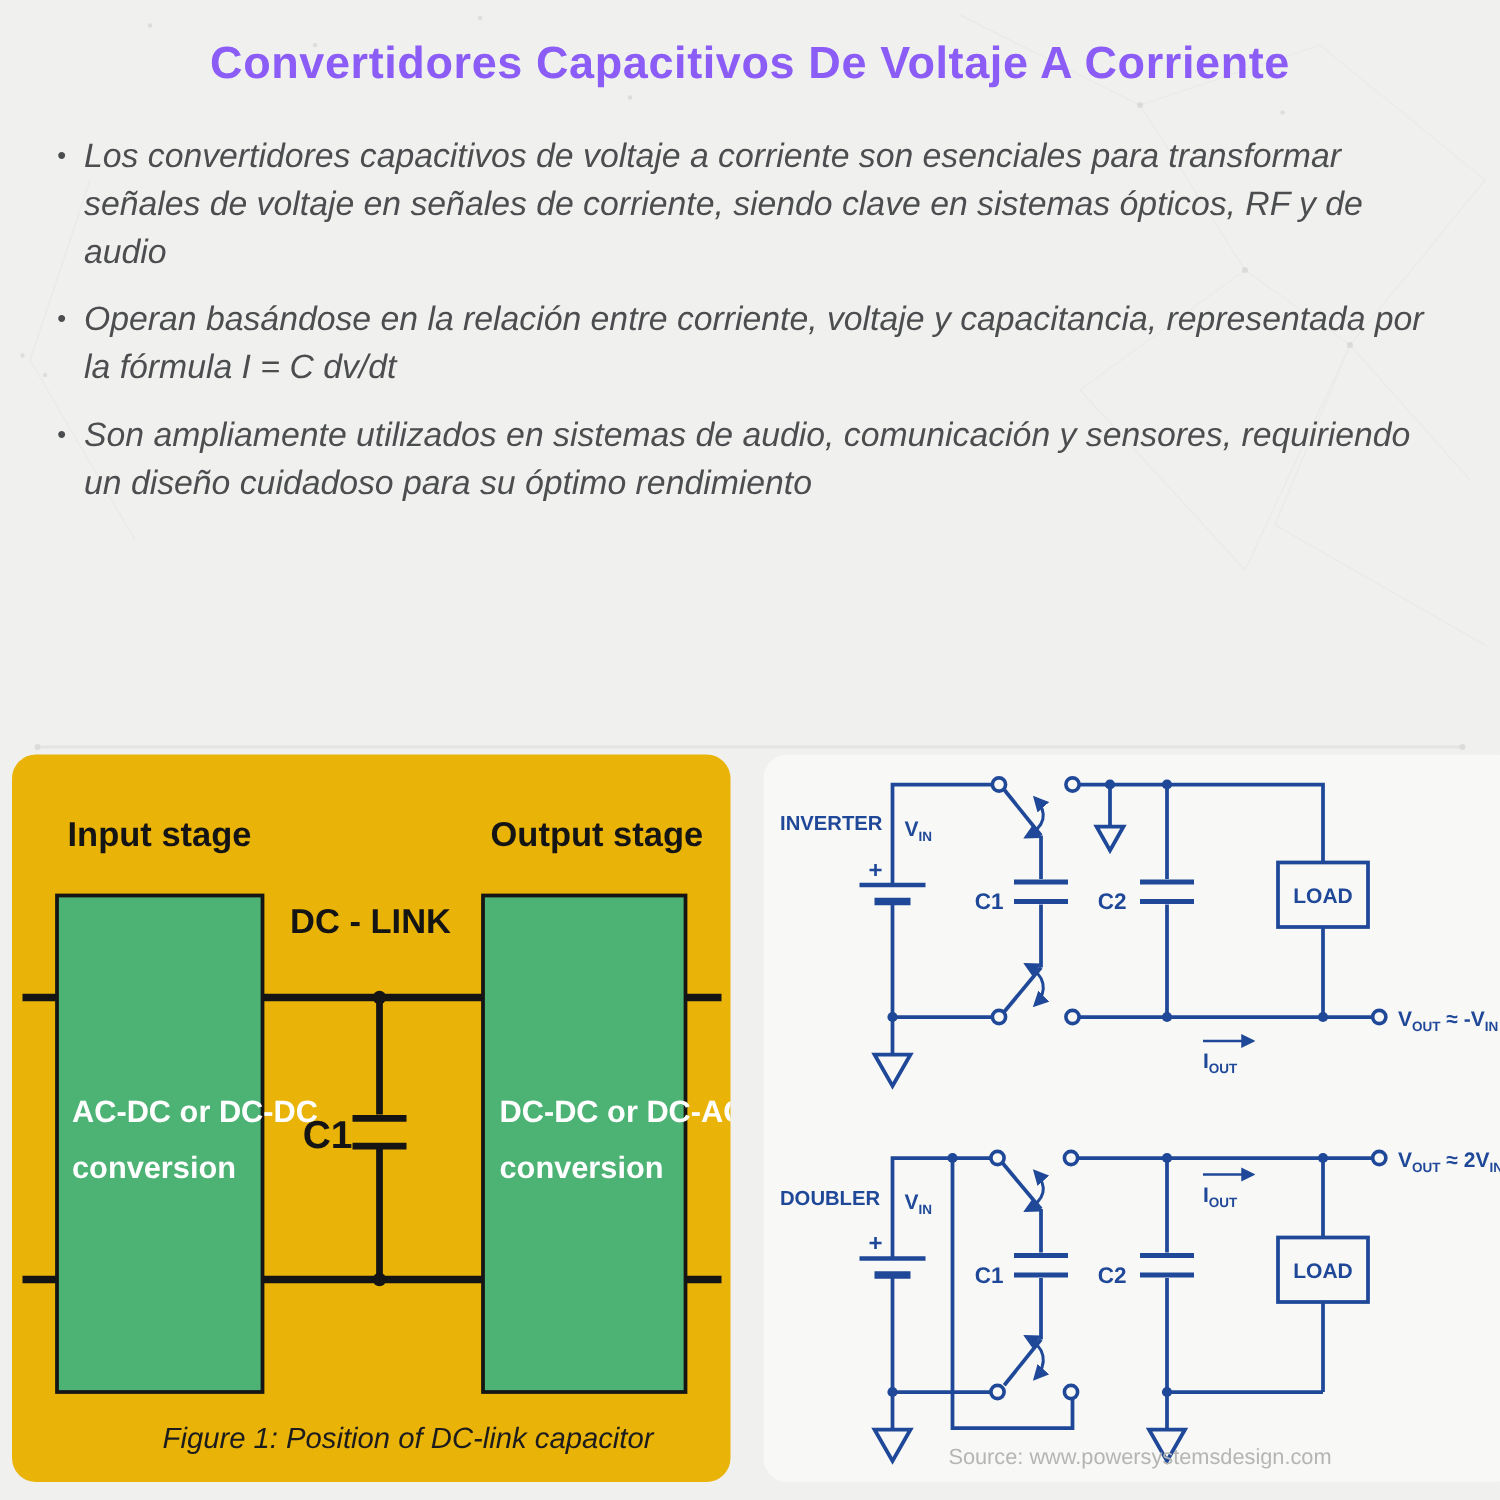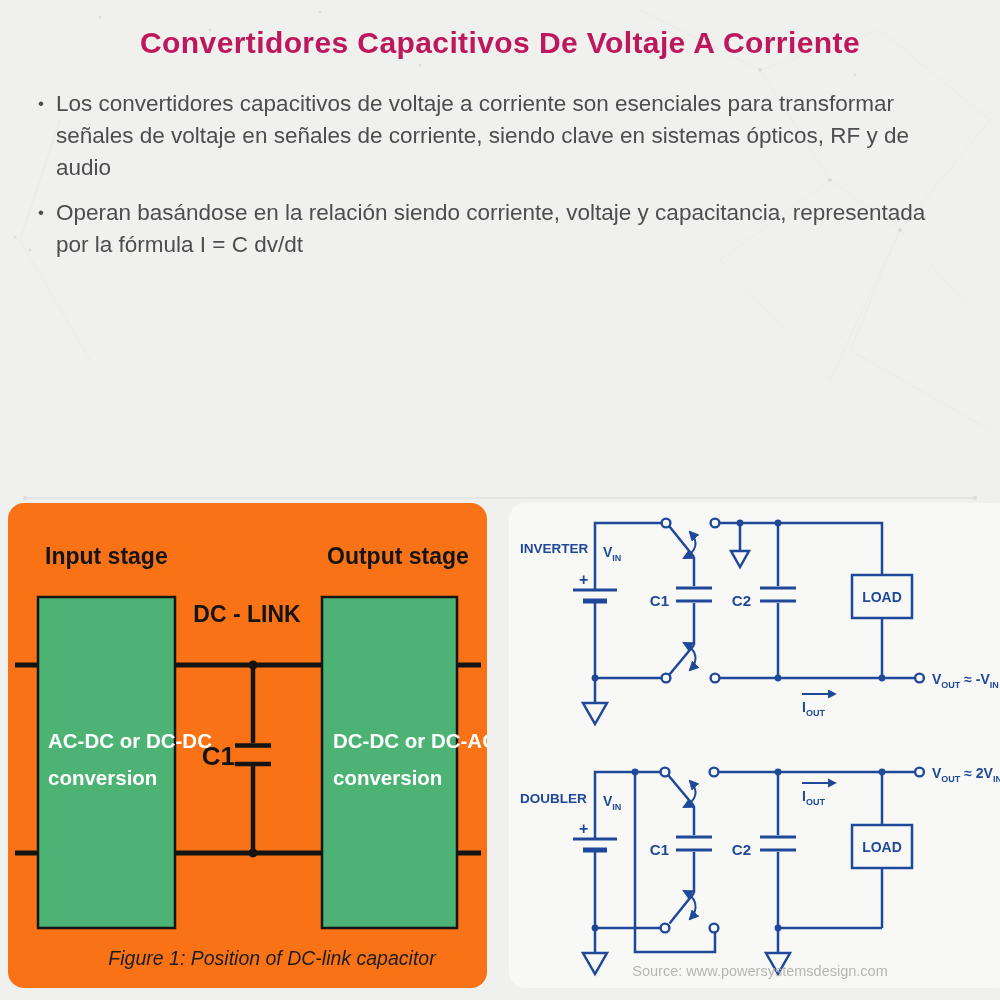--- a/index.html
+++ b/index.html
@@ -5,43 +5,43 @@
   html,body{margin:0;padding:0;}
   body{
     width:1000px;height:1000px;overflow:hidden;
     font-family:"Liberation Sans","DejaVu Sans",sans-serif;
     background:#f0f0ef;position:relative;
   }
   .page{position:absolute;inset:0;}
   .bg-mesh{position:absolute;inset:0;pointer-events:none;}
   .page-title{
     position:absolute;top:26px;left:0;width:1000px;text-align:center;
-    font-size:30px;font-weight:700;color:#be185d;letter-spacing:.4px;
+    font-size:30px;font-weight:700;color:#8b5cf6;letter-spacing:.4px;
   }
   .bullets{
     position:absolute;top:88px;left:36px;width:918px;
     list-style:none;margin:0;padding:0;
-    font-size:22.5px;line-height:32px;color:#4c4d4f;
+    font-size:22.5px;line-height:32px;color:#4c4d4f;font-style:italic;
   }
   .bullets li{position:relative;padding-left:20px;margin-bottom:13px;}
   .bullets li::before{
     content:"•";position:absolute;left:2px;top:0;
     font-size:17px;color:#4c4d4f;
   }
   .divider{
     position:absolute;top:497px;left:25px;width:950px;height:2px;
     background:#e4e4e3;border-radius:2px;
   }
   .divider::before,.divider::after{
     content:"";position:absolute;top:-1px;width:4px;height:4px;border-radius:50%;
     background:#dcdcdb;
   }
   .divider::before{left:-2px;} .divider::after{right:-2px;}
   .card{position:absolute;top:503px;border-radius:16px;}
-  .card-left{left:8px;width:479px;height:485px;background:#f97316;}
+  .card-left{left:8px;width:479px;height:485px;background:#eab308;}
   .card-right{left:509px;width:503px;height:485px;background:#f8f8f7;}
   .card svg{position:absolute;left:0;top:0;}
   .card-right svg{top:2px;}
   svg text{font-family:"Liberation Sans","DejaVu Sans",sans-serif;}
 </style>
 </head>
 <body>
 
 <div class="page">
 
@@ -63,21 +63,22 @@
         <circle cx="830" cy="180" r="2"></circle>
       <circle cx="320" cy="12" r="1.5"></circle>
         <circle cx="420" cy="65" r="1.5"></circle>
     </g>
   </svg>
 
   <div class="page-title">Convertidores Capacitivos De Voltaje A Corriente</div>
 
   <ul class="bullets">
     <li><span>Los convertidores capacitivos de voltaje a corriente son esenciales para transformar señales de voltaje en señales de corriente, siendo clave en sistemas ópticos, RF y de audio</span></li>
-    <li><span>Operan basándose en la relación siendo corriente, voltaje y capacitancia, representada por la fórmula I = C dv/dt</span></li>
+    <li><span>Operan basándose en la relación entre corriente, voltaje y capacitancia, representada por la fórmula I = C dv/dt</span></li>
+    <li><span>Son ampliamente utilizados en sistemas de audio, comunicación y sensores, requiriendo un diseño cuidadoso para su óptimo rendimiento</span></li>
   </ul>
 
   <div class="divider"></div>
 
   <div class="card card-left">
     <svg width="479" height="485" viewBox="0 0 479 485">
 
       <g stroke="#141414" stroke-width="5">
         <line x1="7" y1="162" x2="473" y2="162"></line>
         <line x1="7" y1="350" x2="473" y2="350"></line>

